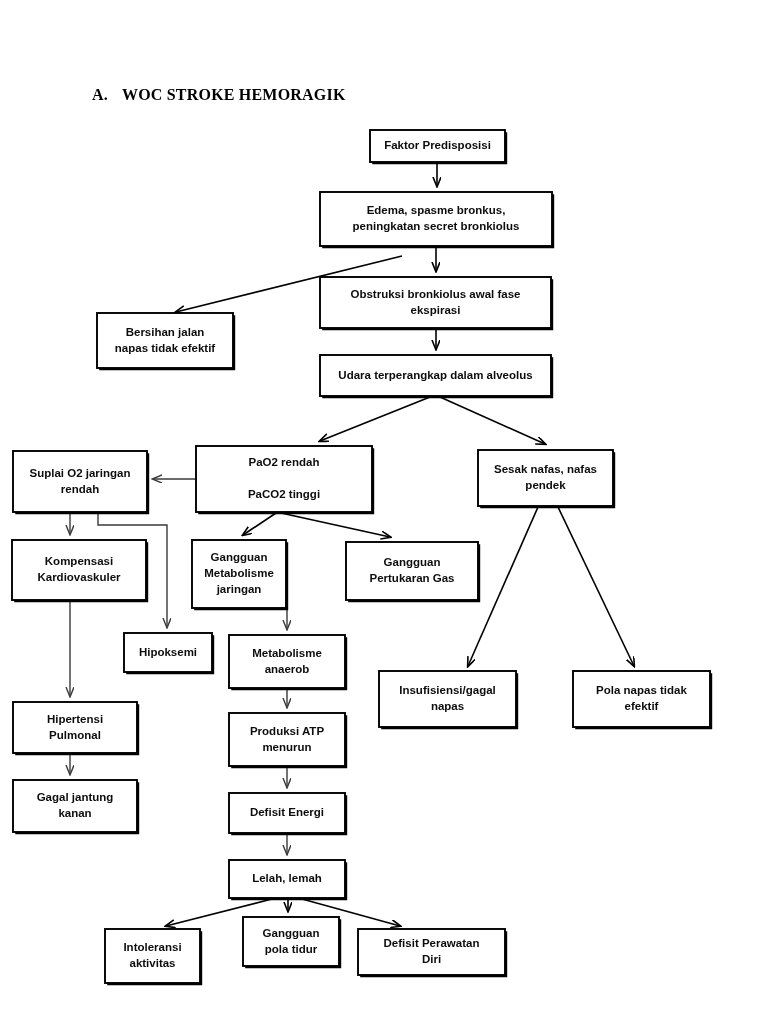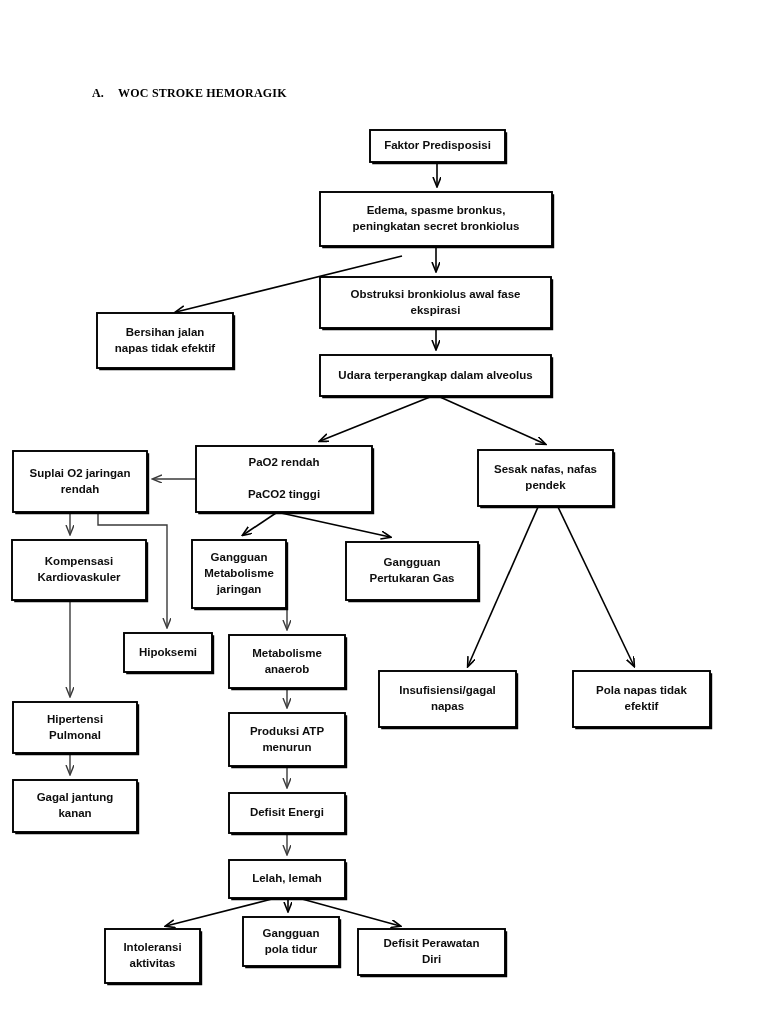--- a/index.html
+++ b/index.html
@@ -20,21 +20,21 @@
     width: 768px;
     height: 1024px;
     background: #fff;
   }
   #doc-title {
     position: absolute;
     left: 92px;
     top: 86px;
     font-family: "Liberation Serif", serif;
     font-weight: bold;
-    font-size: 12px;
+    font-size: 16px;
     color: #000;
     letter-spacing: 0.2px;
     white-space: nowrap;
   }
   #doc-title .marker { display: inline-block; margin-right: 14px; }
   #flow {
     position: absolute;
     left: 0; top: 0;
     width: 768px;
     height: 1024px;

